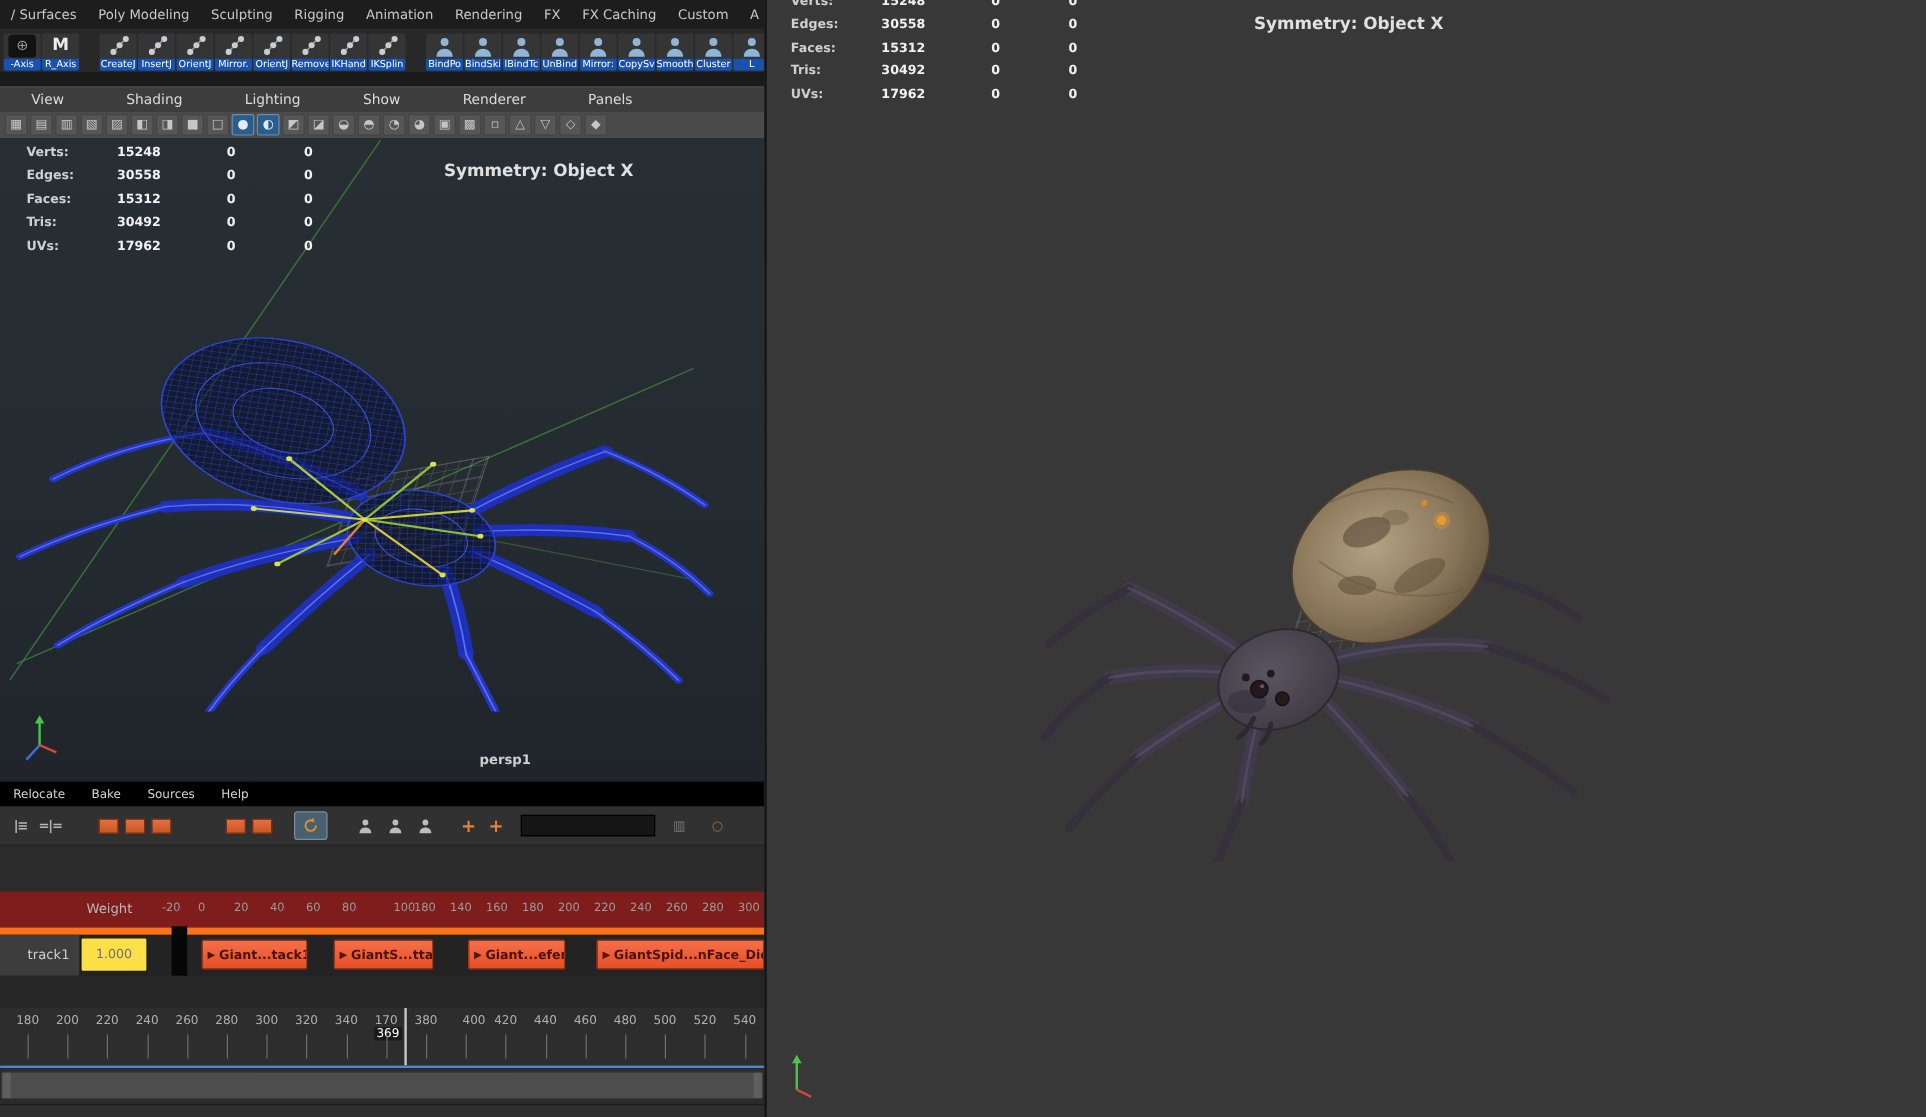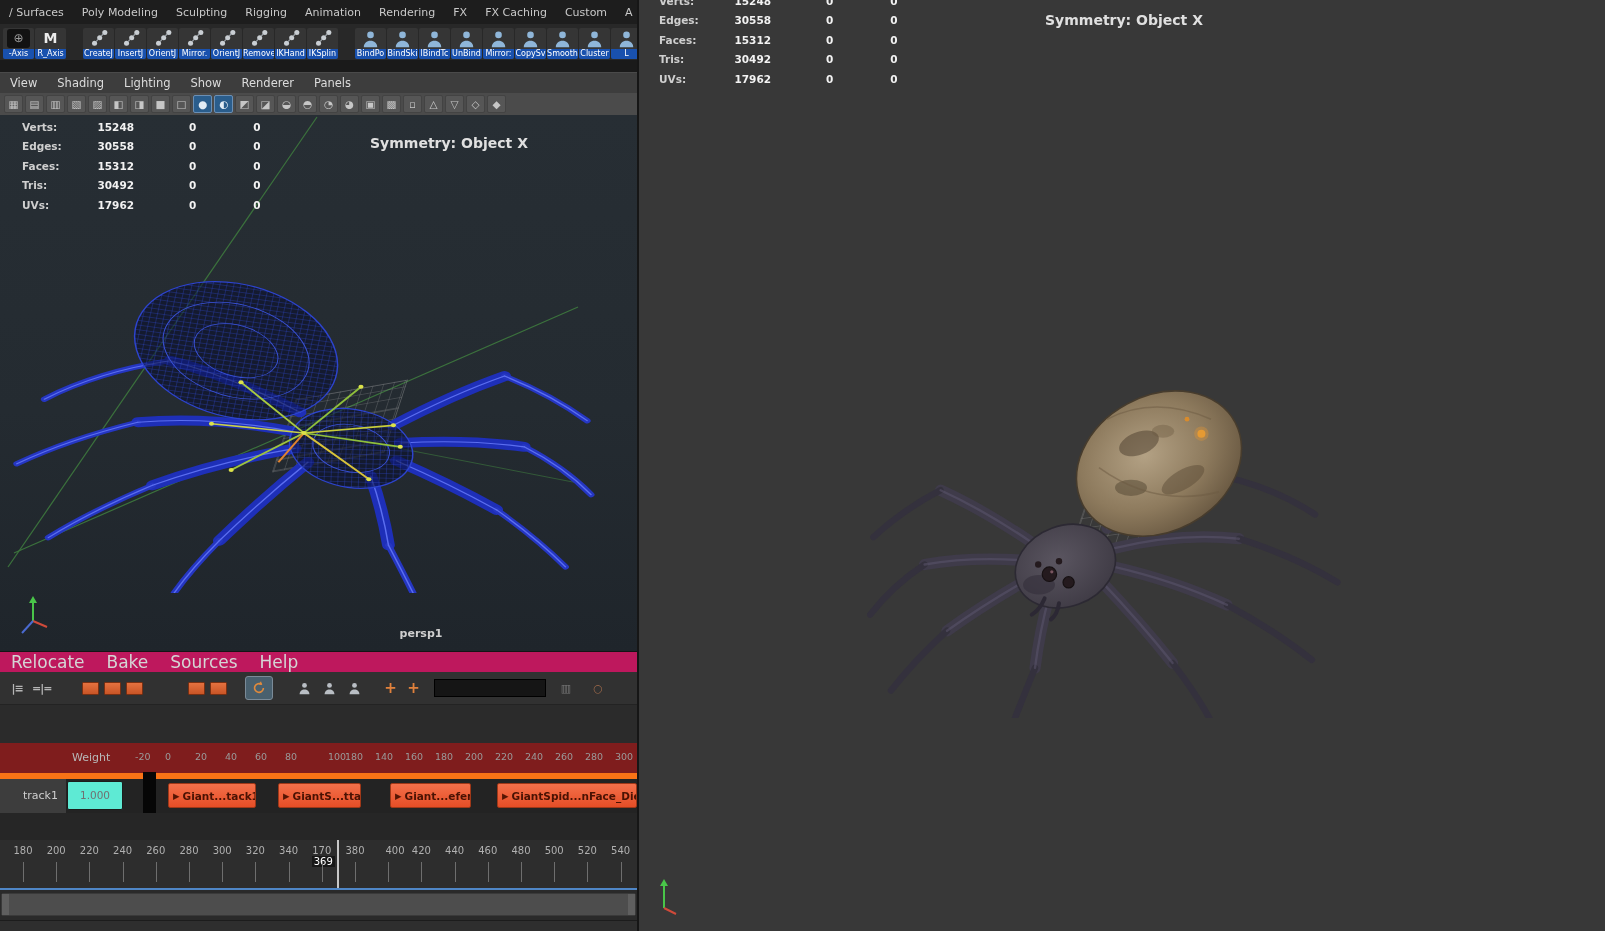--- a/index.html
+++ b/index.html
@@ -14,21 +14,21 @@
   .shelf-item.gap{margin-left:16px}
   .shelf-label{position:absolute;left:0;right:0;bottom:0;font-size:8px;line-height:10px;color:#fff;
                background:rgba(23,84,185,.92);text-align:center;white-space:nowrap;overflow:hidden}
   .sic{display:block;margin:1px auto 0;width:23px;height:19px}
   .jg circle{fill:#c9ced3}.jg path{stroke:#9aa0a6;stroke-width:1.6;fill:none}
   .skinic circle,.skinic path{fill:#8fb6d9}
   .axisic{color:#9a9a9a;font-size:12px;text-align:center;line-height:19px;background:#121212;border-radius:3px}
   .mglyph{color:#ececec;font-weight:bold;font-size:14px;text-align:center;line-height:19px}
   #panel-gap{height:12px;background:#1a1a1a}
   #panel-menubar{height:20px;background:#3d3d3d;display:flex;align-items:center;font-size:11.5px;color:#dcdcdc;border-top:1px solid #4a4a4a}
-  .pm{padding:0 10px;cursor:default}
+  .pm{padding:0 26px;cursor:default}
   #panel-toolbar{height:22px;background:#4b4b4b;display:flex;align-items:center;padding-left:4px;gap:2px;overflow:hidden}
   .pt-icon{width:19px;height:18px;font-size:10.5px;line-height:17px;text-align:center;color:#c6c6c6;background:#565656;
            border:1px solid #434343;box-sizing:border-box;border-radius:2px;flex:0 0 auto}
   .pt-icon.sel{background:#2a5d8c;border-color:#6b8fb4;color:#e2ecf5}
   
   #viewport-left{position:relative;height:536px;overflow:hidden;
      background:linear-gradient(180deg,#272e34 0%,#242b31 55%,#1f252b 100%)}
   .hud{position:absolute;font-size:10.5px;font-weight:bold}
   .hud-row{display:flex;height:19.5px;align-items:center}
   .hud-label{width:62px;color:#cfcfcf}
@@ -50,40 +50,40 @@
   #vp-wire-spider .mid{stroke:#5b6ef0;stroke-width:1.5;fill:none;stroke-linecap:round}
   #vp-wire-spider .wb{fill:url(#meshp);stroke:#2d44cf;stroke-width:1.5}
   #vp-wire-spider .wu{fill:rgba(8,12,45,.55);stroke:none}
   #vp-wire-spider .wl{fill:none;stroke:#3a52d8;stroke-width:1}
   #vp-wire-spider #skel path{stroke-width:2.2;fill:none}
   
   #vp-tex-spider .f{stroke:#3f3b4a;stroke-width:14;fill:none;stroke-linecap:round}
   #vp-tex-spider .t{stroke:#34313d;stroke-width:8;fill:none;stroke-linecap:round}
   #vp-tex-spider .hl{stroke:#5d5870;stroke-width:3;fill:none;opacity:.5;stroke-linecap:round}
   
-  #te-menubar{height:20px;background:#be185d;display:flex;align-items:center;font-size:17px;color:#d5d5d5;border-top:1px solid #151515}
+  #te-menubar{height:20px;background:#000000;display:flex;align-items:center;font-size:10px;color:#d5d5d5;border-top:1px solid #151515}
   .tm{padding:0 11px;cursor:default}
   #te-toolbar{height:32px;background:#313131;display:flex;align-items:center}
   .te-item{display:inline-flex;align-items:center;justify-content:center;min-width:18px;height:22px;flex:0 0 auto}
   .te-item.sel{background:#49606e;border:1px solid #7b8b98;border-radius:3px;min-width:26px}
   .te-g{color:#b5b5b5;font-size:11px;font-weight:bold;letter-spacing:-1px}
   .te-g.dim{color:#777}.te-g.ghost{color:#a06a4a}
   .te-clip{width:15px;height:11px;background:linear-gradient(#e4713f,#c95526);border:1px solid #7a3012;border-radius:1px;display:inline-block}
   .te-plus{color:#e0813c;font-weight:bold;font-size:15px}
   .te-person{fill:#b9bec4}
   .te-field{width:112px;height:18px;background:#151515;border:1px solid #000;color:#ddd;font-size:11px;padding:0 4px;box-sizing:border-box}
   #te-gap{height:38px;background:#2b2b2b;border-top:1px solid #232323}
   #te-header{height:30px;background:#7f1d1d;position:relative;border-bottom:6px solid #f97316;overflow:hidden}
   #weight-label{position:absolute;left:72px;top:8px;font-size:11px;color:#b8b8b8}
   .rnum{position:absolute;top:8px;font-size:9.5px;color:#9a9a9a;white-space:nowrap}
   .rnum.b{top:5px;transform:translateX(-50%);color:#b0b0b0;font-size:10px}
   #track-row{height:34px;position:relative;background:#232323}
   #track-name-cell{position:absolute;left:0;top:0;width:66px;height:34px;background:#3d3d3d;color:#cfcfcf;font-size:11px;
       text-align:right;line-height:34px;padding-right:8px;box-sizing:border-box}
-  #track-weight-cell{position:absolute;left:67px;top:2px;width:56px;height:29px;background:#5eead4;border:1px solid #1c1c1c;
+  #track-weight-cell{position:absolute;left:67px;top:2px;width:56px;height:29px;background:#fde047;border:1px solid #1c1c1c;
       color:#717171;font-size:10.5px;line-height:27px;text-align:center;box-sizing:border-box;border-radius:2px}
   #cursor-block{position:absolute;left:143px;top:-7px;width:13px;height:41px;background:#060606}
   .clip{position:absolute;top:4px;height:25px;background:linear-gradient(#f4704a,#e54e27);border:1px solid #a03818;
         border-radius:2px;display:flex;align-items:center;overflow:hidden;box-sizing:border-box;cursor:pointer}
   .clip-play{color:#551503;font-size:8.5px;margin:0 3px 0 4px}
   .clip-label{color:#4a1203;font-size:10.5px;font-weight:bold;white-space:nowrap}
   #te-filler{height:27px;background:#262626}
   #bt-ruler{height:48px;background:#2d2d2d;position:relative;border-bottom:2px solid #4f86c6;overflow:hidden}
   .btick{position:absolute;top:22px;height:20px;width:1px;background:#6e6e6e}
   #current-frame-line{position:absolute;top:0;bottom:0;width:2px;background:#c8c8c8}

